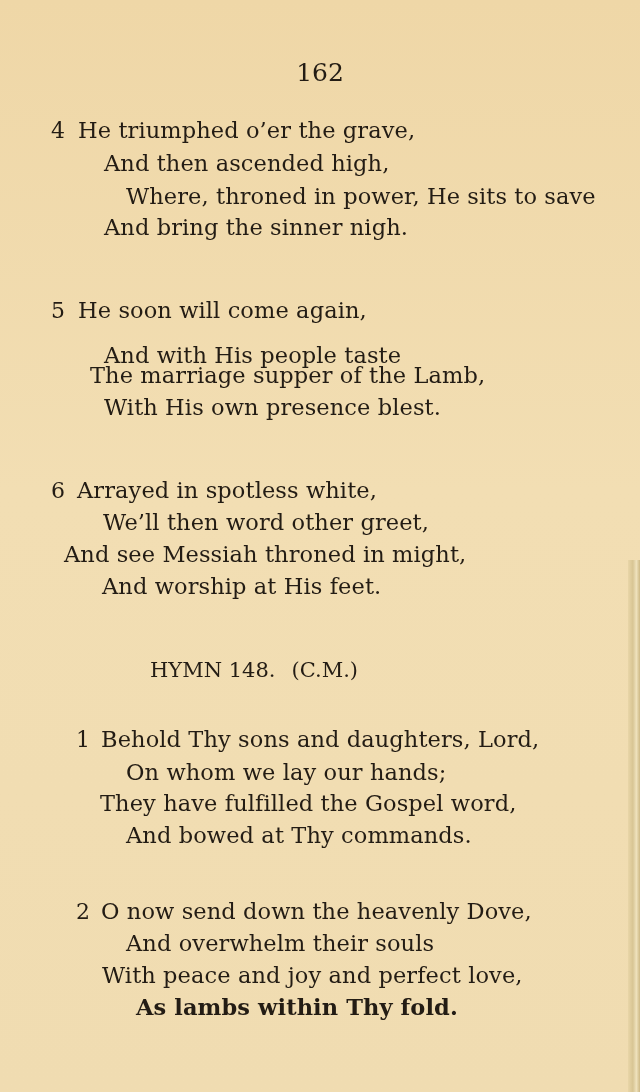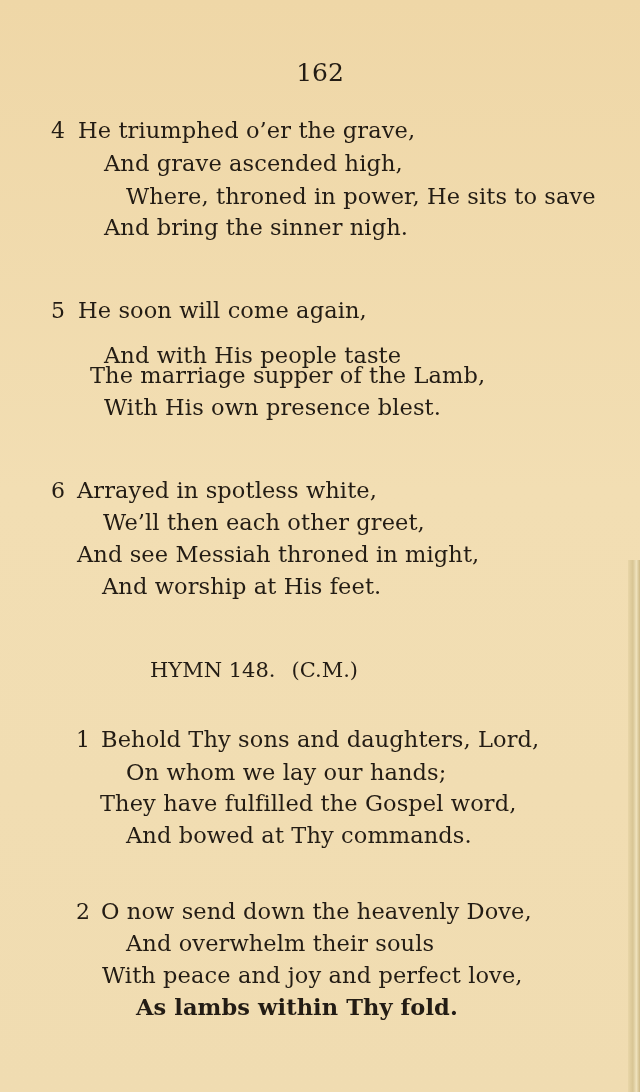--- a/index.html
+++ b/index.html
@@ -32,38 +32,38 @@
 </head>
 <body>
 
 <div class="page-edge"></div>
 
 <div class="page-number">162</div>
 
 <div>
   <span class="num" style="top:118px;left:51px;">4</span>
   <span class="line" style="top:117px;left:78px;">He triumphed o’er the grave,</span>
-  <span class="line" style="top:150px;left:104px;">And grave ascended high,</span>
+  <span class="line" style="top:150px;left:104px;">And then ascended high,</span>
   <span class="line" style="top:183px;left:78px;margin-left:48px;">Where, throned in power, He sits to save</span>
   <span class="line" style="top:214px;left:104px;">And bring the sinner nigh.</span>
 </div>
 
 <div>
   <span class="num" style="top:298px;left:51px;">5</span>
   <span class="line" style="top:297px;left:78px;">He soon will come again,</span>
   <span class="line" style="top:342px;left:104px;">And with His people taste</span>
   <span class="line" style="top:362px;left:90px;">The marriage supper of the Lamb,</span>
   <span class="line" style="top:394px;left:104px;">With His own presence blest.</span>
 </div>
 
 <div>
   <span class="num" style="top:478px;left:51px;">6</span>
   <span class="line" style="top:477px;left:77px;">Arrayed in spotless white,</span>
-  <span class="line" style="top:509px;left:103px;">We’ll then each other greet,</span>
-  <span class="line" style="top:541px;left:77px;text-align:right;">And see Messiah throned in might,</span>
+  <span class="line" style="top:509px;left:103px;">We’ll then word other greet,</span>
+  <span class="line" style="top:541px;left:64px;text-align:right;">And see Messiah throned in might,</span>
   <span class="line" style="top:573px;left:102px;">And worship at His feet.</span>
 </div>
 
 <div class="hymn-title">
   <span>HYMN 148.</span><span class="meter">(C.M.)</span>
 </div>
 
 <div>
   <span class="num" style="top:727px;left:76px;">1</span>
   <span class="line" style="top:726px;left:101px;">Behold Thy sons and daughters,  Lord,</span>

